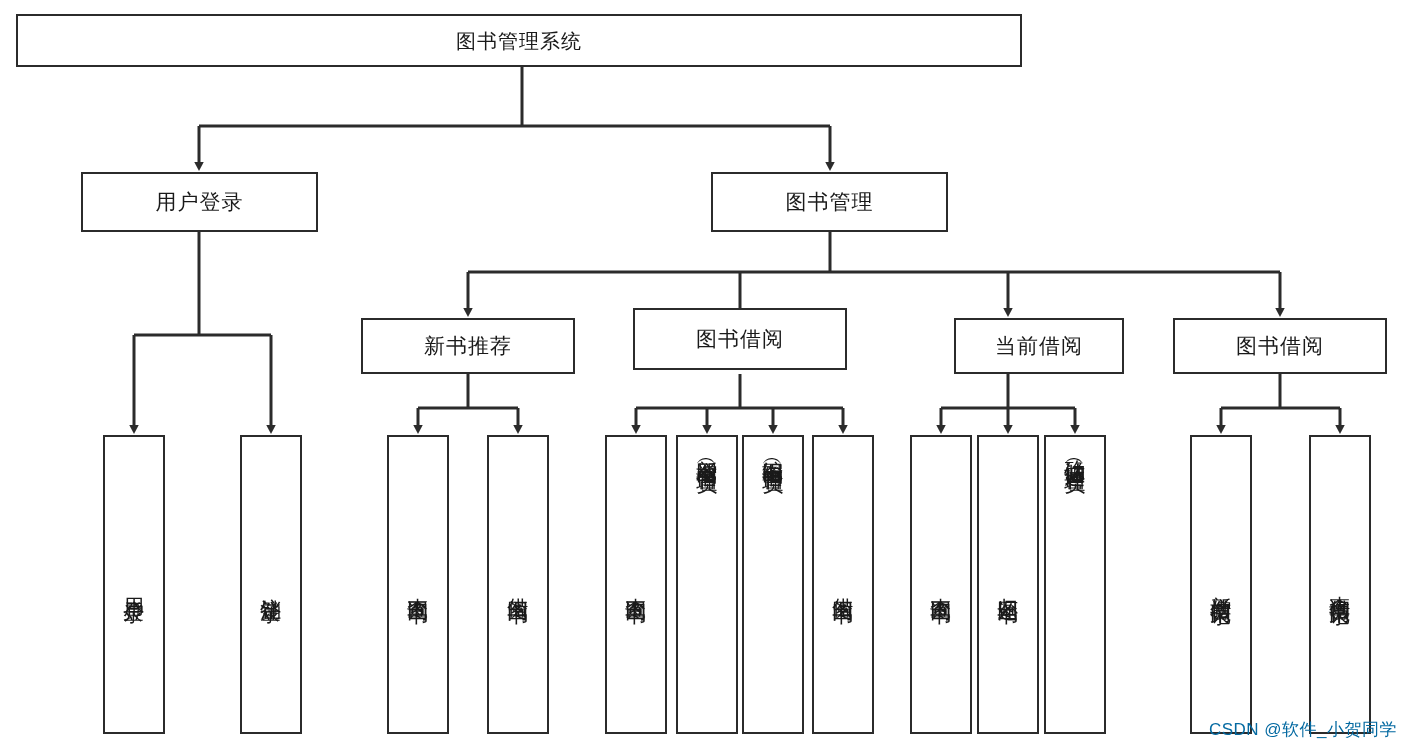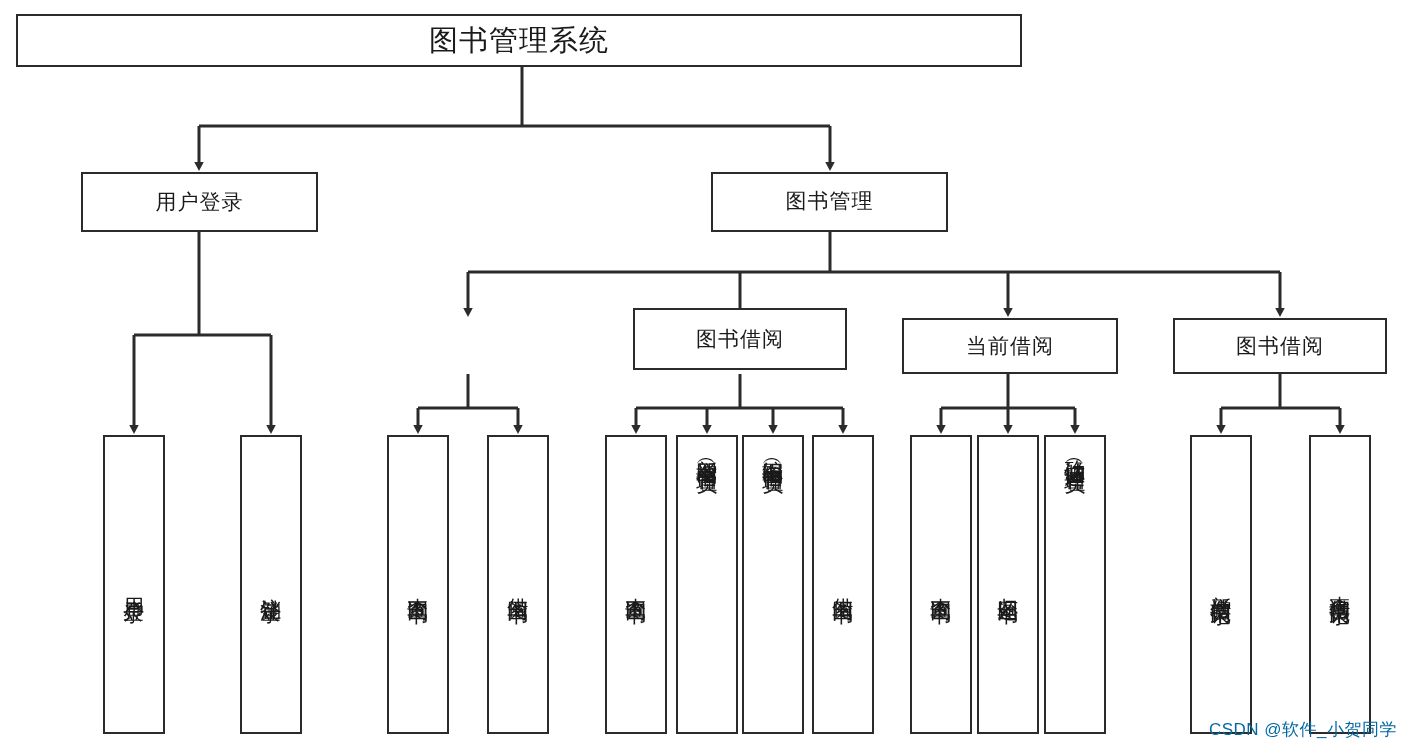--- a/index.html
+++ b/index.html
@@ -41,21 +41,21 @@
     z-index: 2;
   }
   
   .node.horiz {
     font-size: 21px;
     line-height: 1.1;
     letter-spacing: 1px;
     white-space: nowrap;
   }
   .node.root {
-    font-size: 29px;
+    font-size: 20px;
   }
   
   .node.vert {
     align-items: flex-start;
     justify-content: center;
     padding-top: 14px;
   }
   .node.vert .vtext {
     writing-mode: vertical-rl;
     text-orientation: upright;
@@ -139,26 +139,27 @@
       <path d="M1221,408 L1340,408"></path>
       <path d="M1221,408 L1221,426" marker-end="url(#arrow)"></path>
       <path d="M1340,408 L1340,426" marker-end="url(#arrow)"></path>
     </g>
   </svg>
 
   <div class="node horiz root" style="left:16px; top:14px; width:1006px; height:53px;">图书管理系统</div>
 
   <div class="node horiz" style="left:81px; top:172px; width:237px; height:60px;">用户登录</div>
 
-  <div class="node horiz" style="left:711px; top:172px; width:237px; height:60px;font-family:Liberation Serif, serif;">图书管理</div>
-
+  <div class="node horiz" style="left:711px; top:172px; width:237px; height:60px;">图书管理</div>
+
+  <div class="node horiz" style="left:361px; top:318px; width:214px; height:56px;">新书推荐</div>
 
   <div class="node horiz" style="left:633px; top:308px; width:214px; height:62px;">图书借阅</div>
 
-  <div class="node horiz" style="left:902px; top:318px; width:216px; height:56px;">当前借阅</div>
+  <div class="node horiz" style="left:954px; top:318px; width:170px; height:56px;">当前借阅</div>
 
   <div class="node horiz" style="left:1173px; top:318px; width:214px; height:56px;">图书借阅</div>
 
   <div class="node vert mid-label" style="left:103px; top:435px; width:62px; height:299px;">
     <span class="vtext">用户登录</span>
   </div>
 
   <div class="node vert mid-label" style="left:240px; top:435px; width:62px; height:299px;">
     <span class="vtext">注销登录</span>
   </div>

